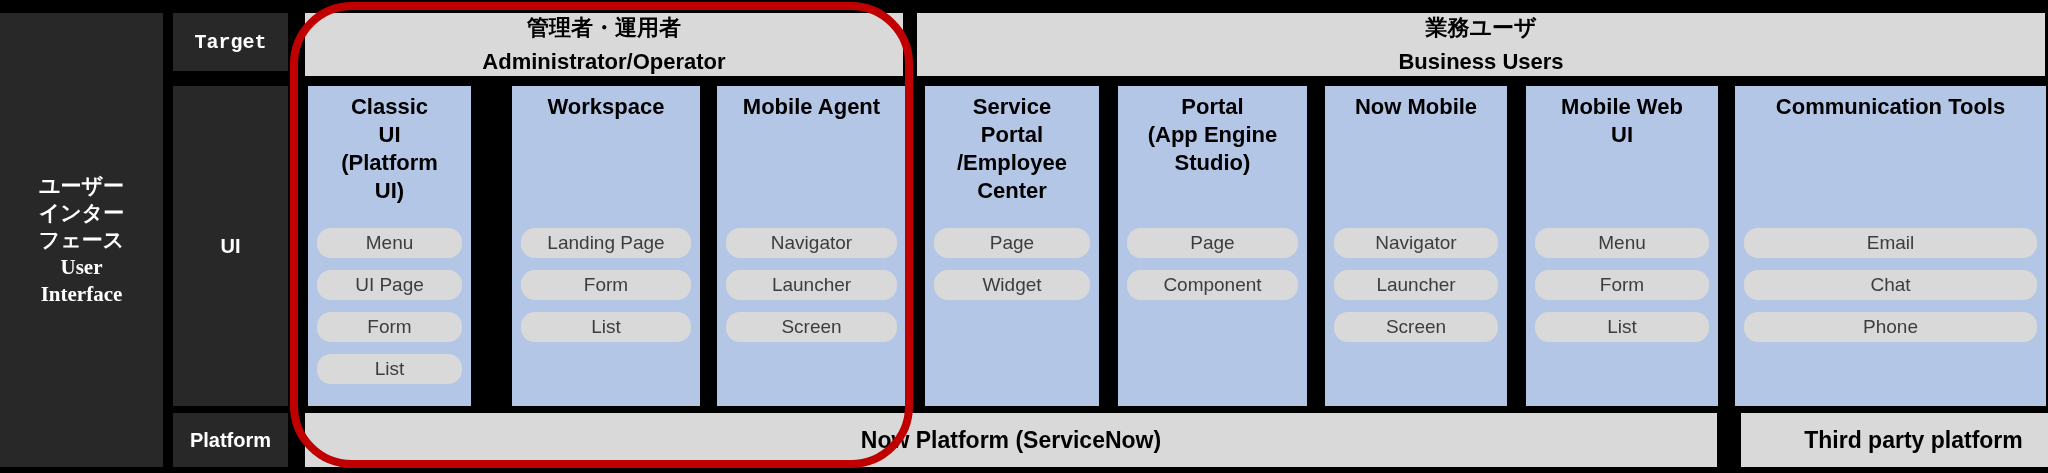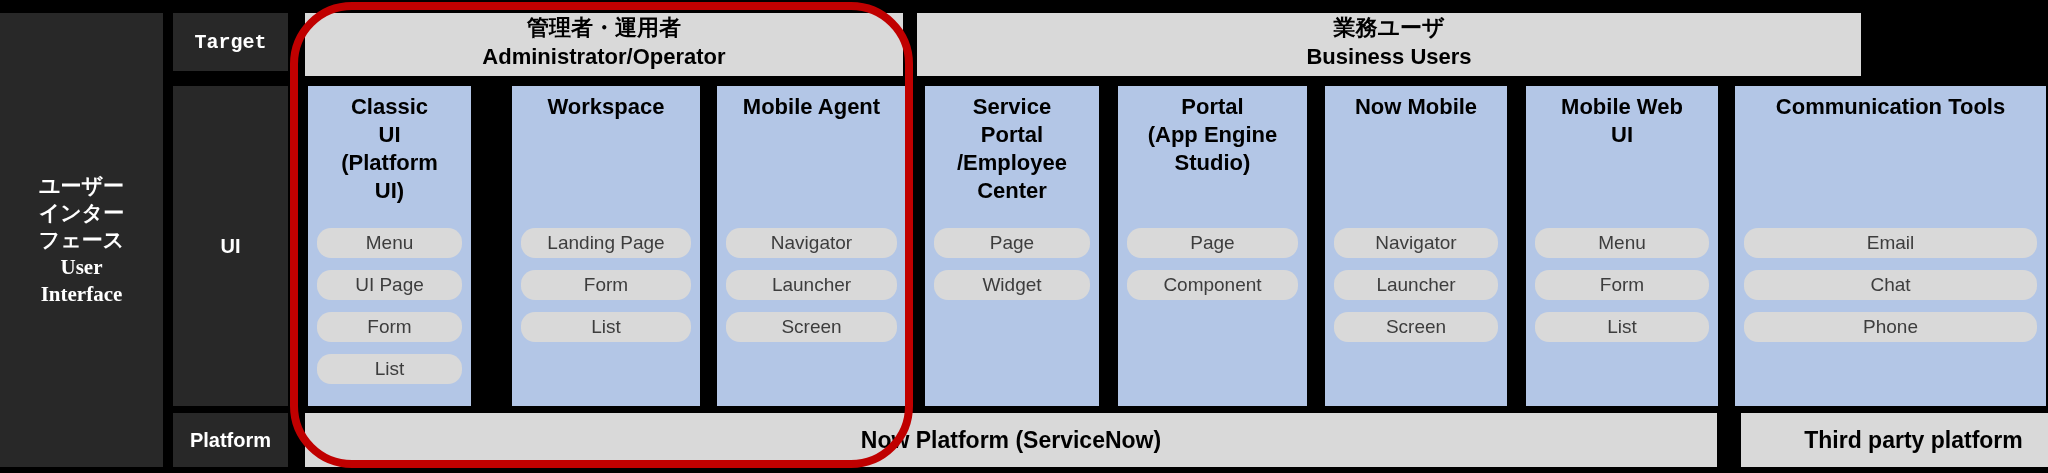--- a/index.html
+++ b/index.html
@@ -4,21 +4,21 @@
 <style>
   html,body{margin:0;padding:0;background:#000;}
   #canvas{
     position:relative;width:2048px;height:473px;background:#000;overflow:hidden;
     font-family:"Liberation Sans",sans-serif;
   }
   .dark-box{position:absolute;background:#282828;color:#fff;display:flex;align-items:center;justify-content:center;text-align:center;}
   .sidebar{left:0;top:13px;width:163px;height:454px;font-size:21px;font-weight:bold;line-height:27px;white-space:pre-line;font-family:Liberation Serif, serif;}
   .rowlabel{left:173px;width:115px;font-size:20px;font-weight:bold;}
   .band{position:absolute;background:#D9D9D9;color:#000;text-align:center;}
-  .group-header{top:13px;height:63px;display:flex;flex-direction:column;align-items:center;justify-content:flex-start;font-size:22px;font-weight:bold;line-height:29px;}
+  .group-header{top:13px;height:63px;display:flex;flex-direction:column;align-items:center;justify-content:space-between;font-size:22px;font-weight:bold;line-height:29px;}
   .platform-band{top:413px;height:54px;line-height:54px;font-size:23px;font-weight:bold;}
   .col{position:absolute;top:86px;height:320px;background:#B3C6E6;}
   .col-title{margin-top:7px;text-align:center;font-size:22px;font-weight:bold;line-height:28px;color:#000;white-space:pre-line;}
   .items{position:absolute;top:142px;left:9px;right:9px;}
   .item{height:30px;margin-bottom:12px;background:#D9D9D9;color:#3d3d3d;font-size:19px;line-height:30px;text-align:center;border-radius:14px;}
   .highlight-oval{
     position:absolute;left:290px;top:2px;width:623px;height:466px;
     border:8px solid #C00000;border-radius:62px;box-sizing:border-box;
     background:transparent;pointer-events:none;z-index:5;
   }
@@ -35,21 +35,21 @@
 Interface</div>
 
   <div class="dark-box rowlabel" style="top:13px;height:58px;font-family:Liberation Mono, monospace;">Target</div>
   <div class="dark-box rowlabel" style="top:86px;height:320px;">UI</div>
   <div class="dark-box rowlabel" style="top:413px;height:54px;">Platform</div>
 
   <div class="band group-header" style="left:305px;width:598px;">
     <span>管理者・運用者</span>
     <span>Administrator/Operator</span>
   </div>
-  <div class="band group-header" style="left:917px;width:944px;">
+  <div class="band group-header" style="left:917px;width:1128px;">
     <span>業務ユーザ</span>
     <span>Business Users</span>
   </div>
 
   <div class="col" style="left:308px;width:163px;">
     <div class="col-title">Classic
 UI
 (Platform
 UI)</div>
     <div class="items">

